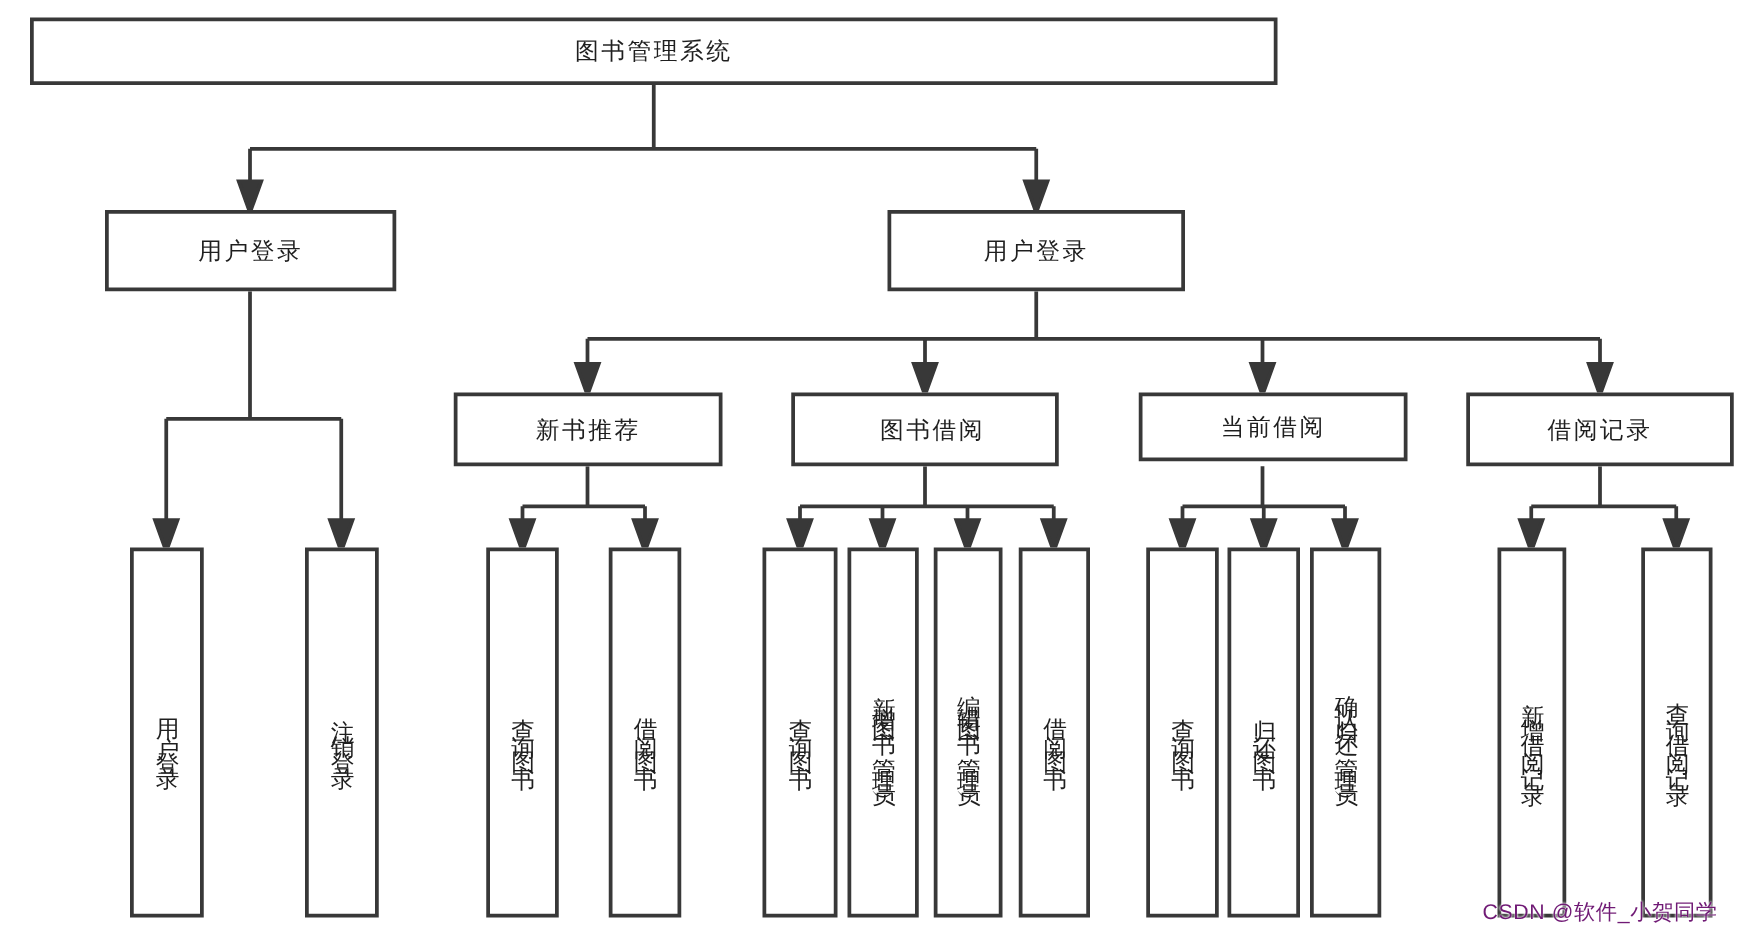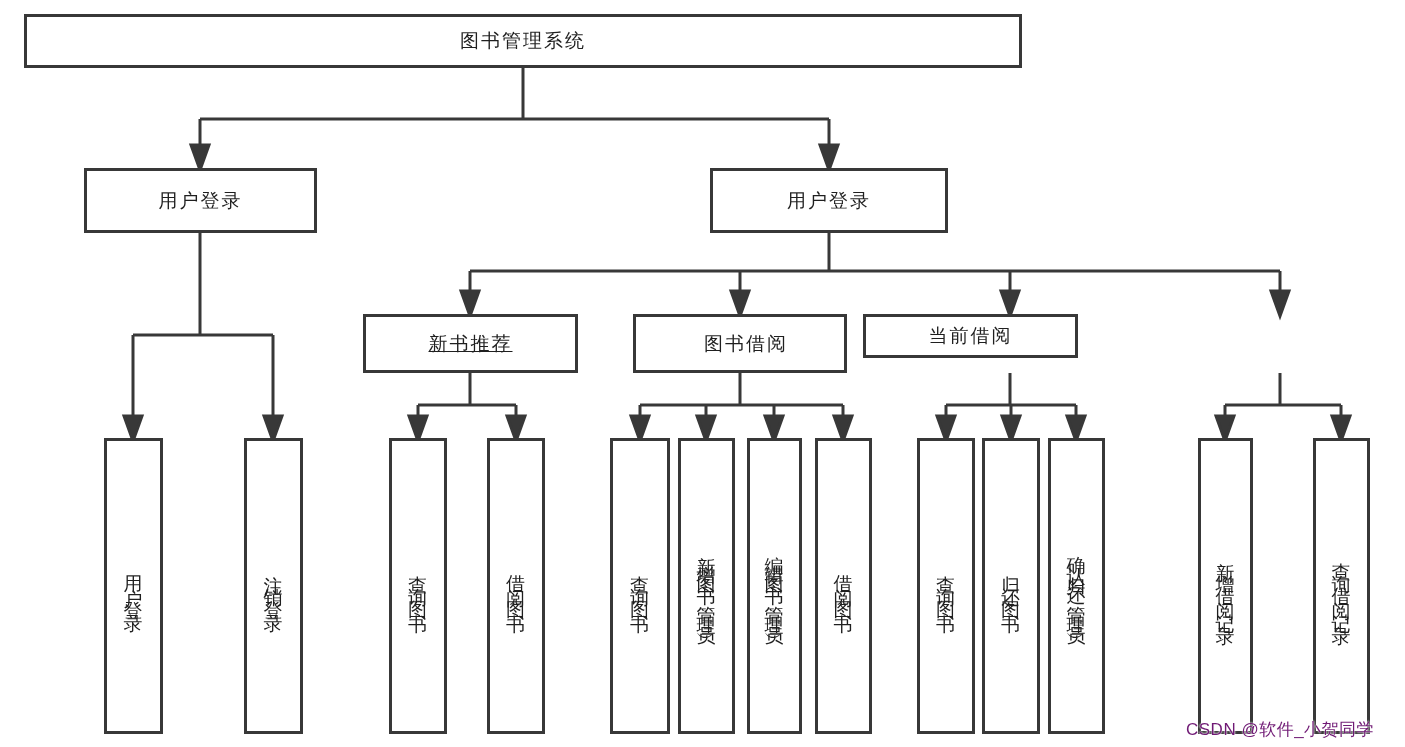--- a/index.html
+++ b/index.html
@@ -40,23 +40,23 @@
     line-height: 1;
     letter-spacing: 13px;
     padding: 4px 0;
   }
   .v-long { letter-spacing: 10px; }
 
   
   #n-root            { left: 24px;   top: 14px;  width: 998px; height: 54px; text-align: right; }
   #n-user-login      { left: 84px;   top: 168px; width: 233px; height: 65px; }
   #n-book-management { left: 710px;  top: 168px; width: 238px; height: 65px; }
-  #n-recommend       { left: 363px;  top: 314px; width: 215px; height: 59px; text-decoration: underline; }
+  #n-recommend       { left: 363px;  top: 314px; width: 215px; height: 59px; }
   #n-borrow          { left: 633px;  top: 314px; width: 214px; height: 59px; padding-left: 12px; }
-  #n-current         { left: 863px;  top: 314px; width: 215px; height: 44px; }
+  #n-current         { left: 911px;  top: 314px; width: 215px; height: 55px; }
   #n-records         { left: 1173px; top: 314px; width: 214px; height: 59px; }
 
   .leaf { top: 438px; height: 296px; }
   #lf-login-0 { left: 104px;  width: 59px; }
   #lf-login-1 { left: 244px;  width: 59px; }
   #lf-rec-0   { left: 389px;  width: 58px; }
   #lf-rec-1   { left: 487px;  width: 58px; }
   #lf-bor-0   { left: 610px;  width: 60px; }
   #lf-bor-1   { left: 678px;  width: 57px; }
   #lf-bor-2   { left: 747px;  width: 55px; }
@@ -137,20 +137,21 @@
   </svg>
 
   <div class="node h-node" id="n-root">图书管理系统</div>
 
   <div class="node h-node" id="n-user-login">用户登录</div>
   <div class="node h-node" id="n-book-management">用户登录</div>
 
   <div class="node h-node" id="n-recommend">新书推荐</div>
   <div class="node h-node" id="n-borrow">图书借阅</div>
   <div class="node h-node" id="n-current">当前借阅</div>
+  <div class="node h-node" id="n-records">借阅记录</div>
 
   <div class="node v-node leaf" id="lf-login-0">用户登录</div>
   <div class="node v-node leaf" id="lf-login-1">注销登录</div>
 
   <div class="node v-node leaf" id="lf-rec-0">查询图书</div>
   <div class="node v-node leaf" id="lf-rec-1">借阅图书</div>
 
   <div class="node v-node leaf" id="lf-bor-0">查询图书</div>
   <div class="node v-node v-long leaf" id="lf-bor-1">新增图书（管理员）</div>
   <div class="node v-node v-long leaf" id="lf-bor-2">编辑图书（管理员）</div>

